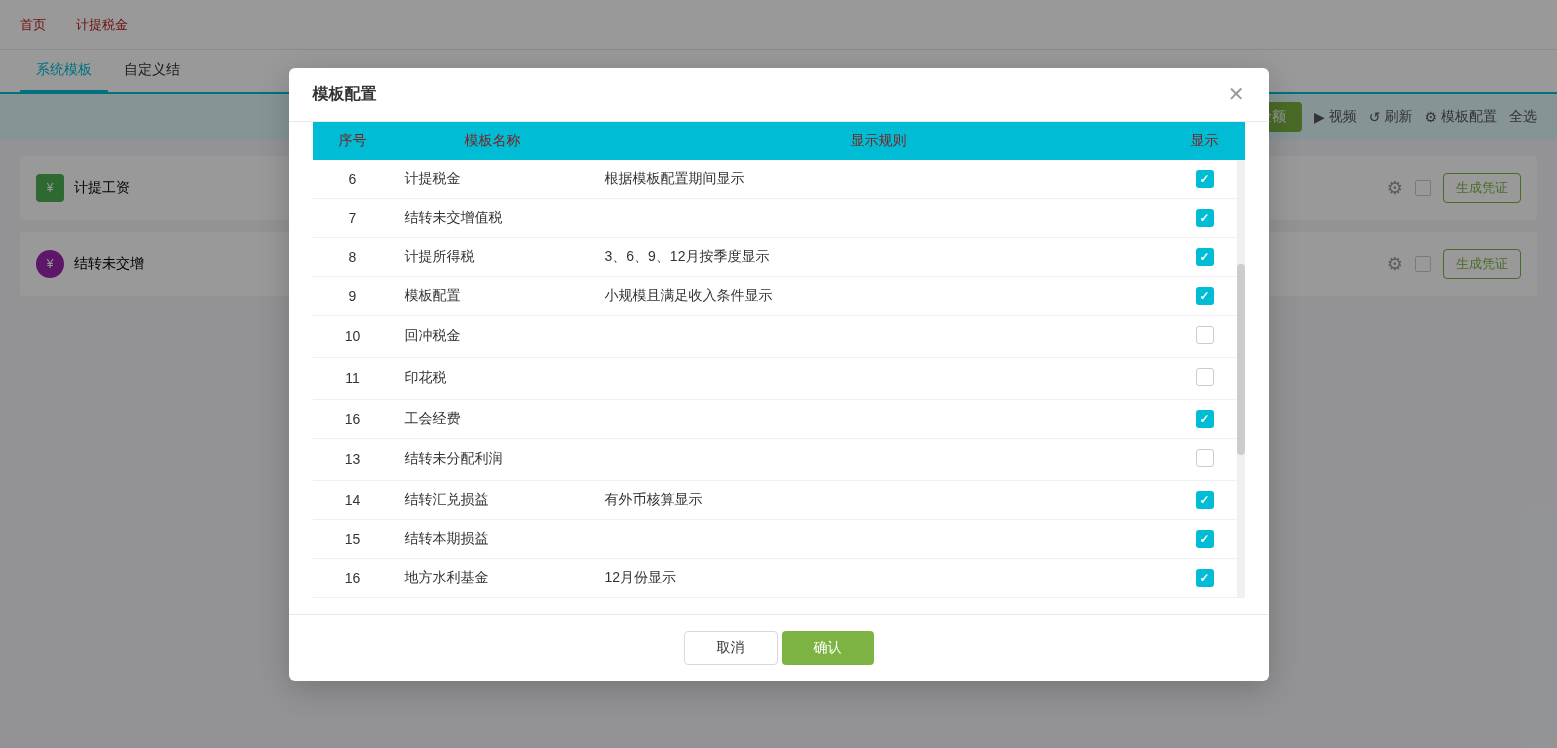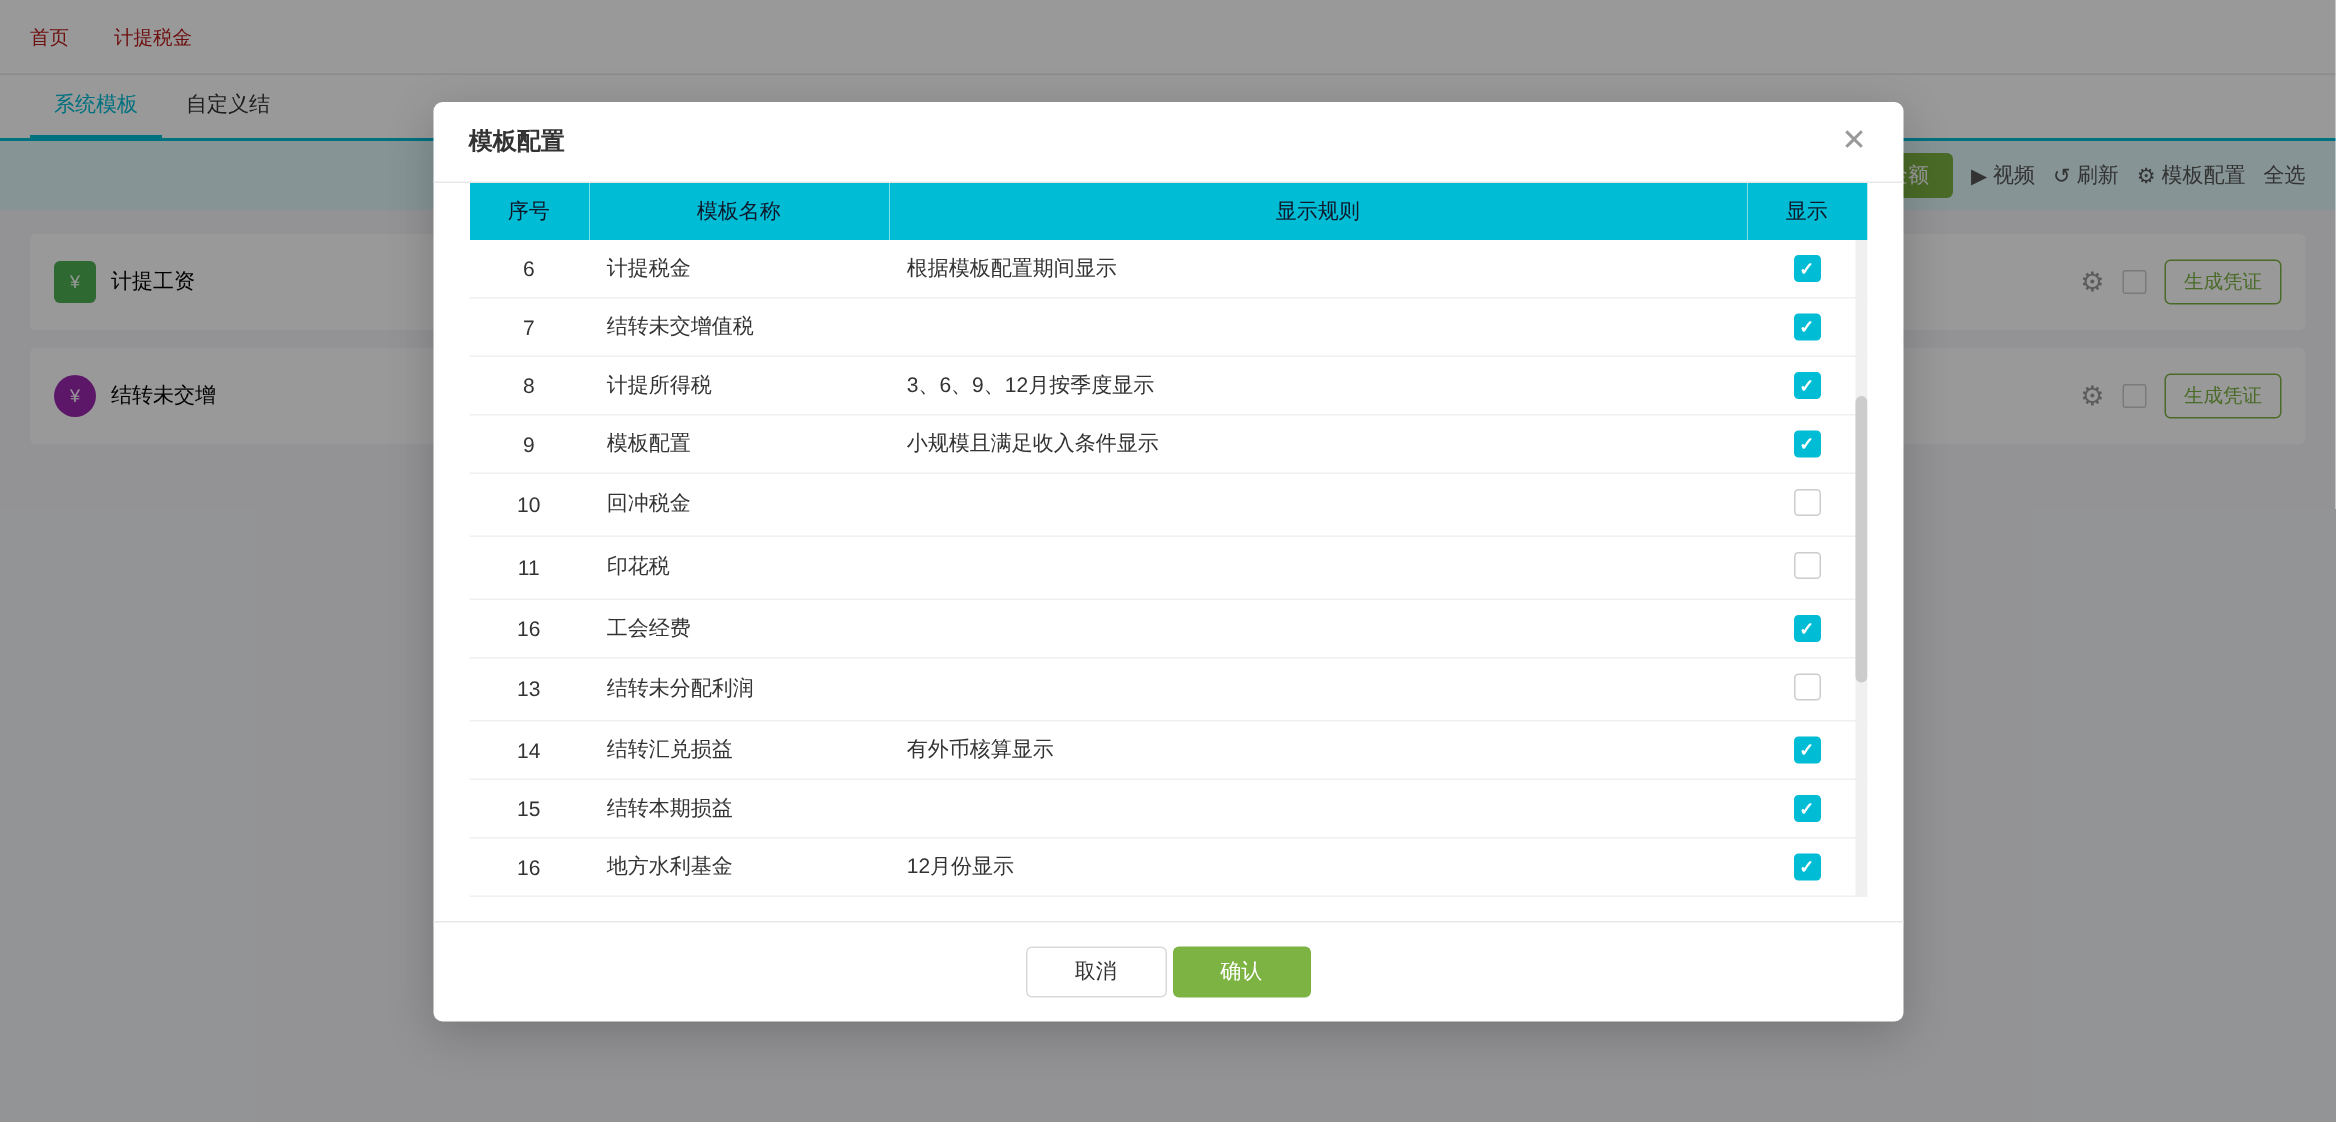--- a/index.html
+++ b/index.html
@@ -250,21 +250,21 @@
       max-height: 560px;
     }
 
     table {
       width: 100%;
       border-collapse: collapse;
     }
 
     thead th {
       background: #00bcd4;
-      color: #0f172a;
+      color: #7f1d1d;
       padding: 10px 12px;
       text-align: center;
       font-weight: normal;
       font-size: 14px;
       position: sticky;
       top: 0;
       z-index: 2;
     }
 
     tbody tr {

